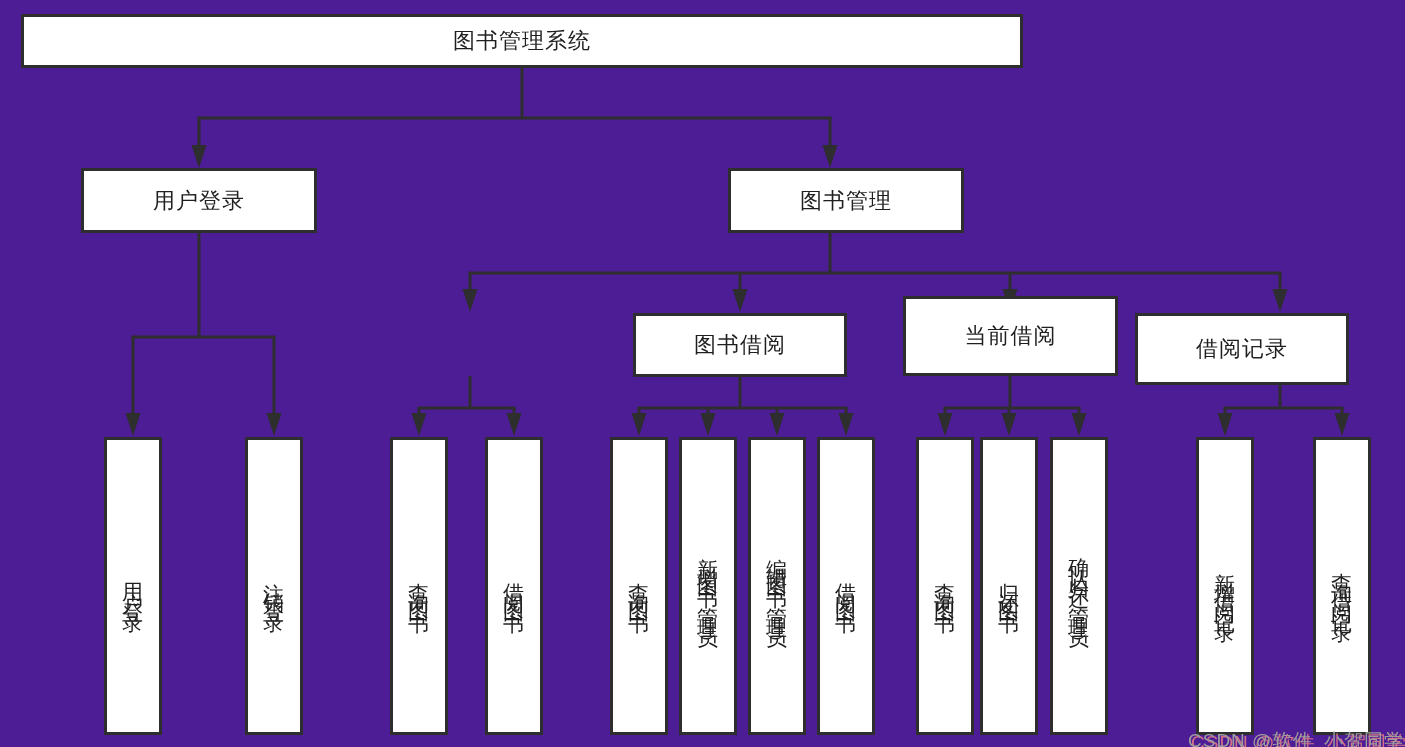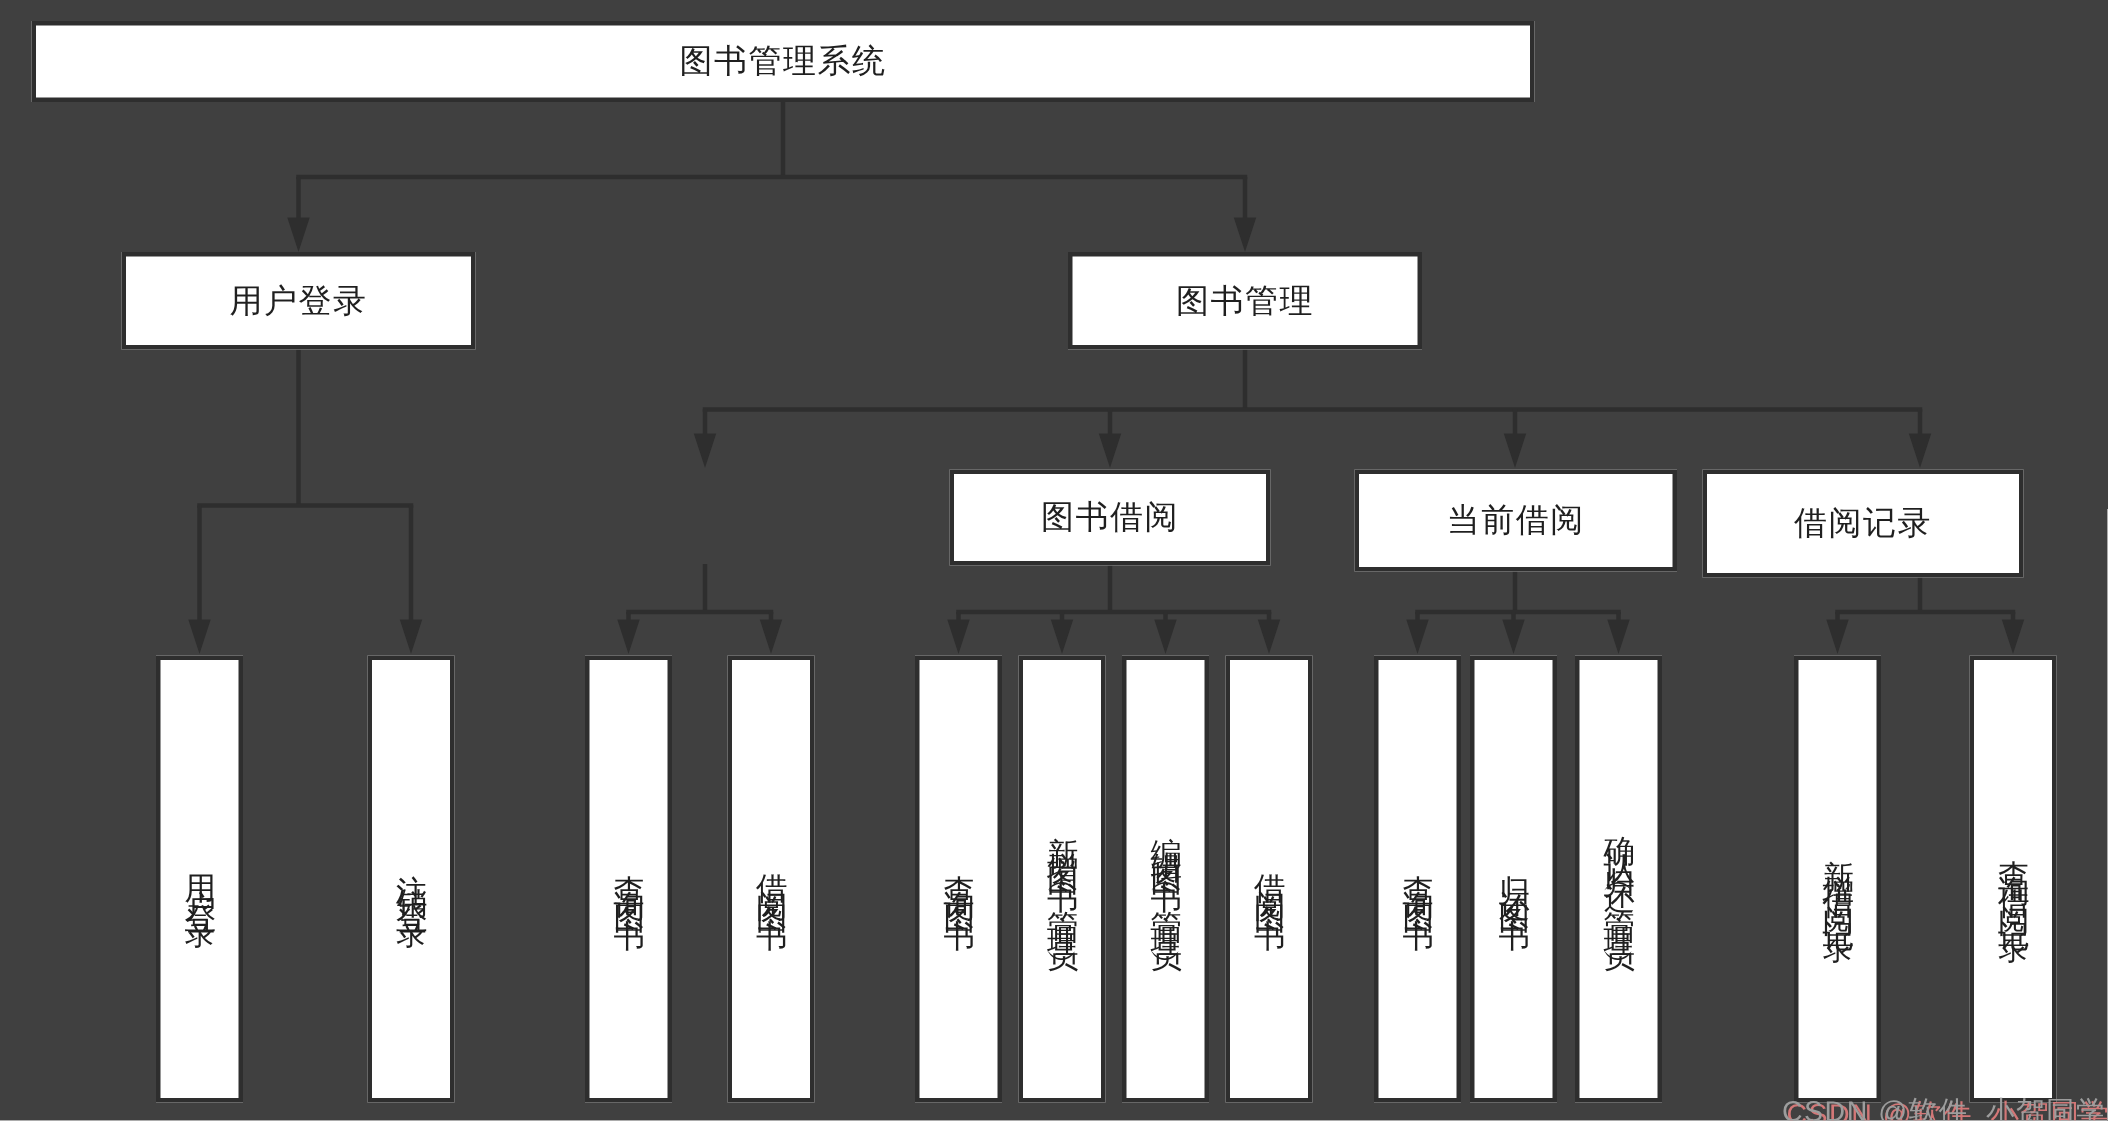--- a/index.html
+++ b/index.html
@@ -1,18 +1,18 @@
 <!DOCTYPE html>
 <html lang="zh"><head>
 <meta charset="utf-8">
 <style>
   html,body{margin:0;padding:0;background:#ffffff;}
   body{font-family:"Liberation Sans","DejaVu Sans",sans-serif;}
   #stage{
-    position:relative;width:1405px;height:747px;background:#404040;overflow:hidden;
+    position:relative;width:1405px;height:747px;background:#4c1d95;overflow:hidden;
   }
   #connectors{position:absolute;left:0;top:0;z-index:1;}
   .node{
     position:absolute;z-index:2;background:#ffffff;
     border:3px solid #2e2e2e;box-sizing:border-box;
     display:flex;align-items:center;justify-content:center;
     color:#1f1f1f;
   }
   .node.h{font-size:22px;letter-spacing:1px;white-space:nowrap;}
   .node.v{font-size:21px;}
@@ -88,24 +88,24 @@
       <line x1="1223.5" y1="408" x2="1343.5" y2="408" stroke="#2e2e2e" stroke-width="3"></line>
       <line x1="1225" y1="408" x2="1225" y2="420" stroke="#2e2e2e" stroke-width="3"></line>
       <polygon points="1217.5,413 1232.5,413 1225,436" fill="#2e2e2e"></polygon>
       <line x1="1342" y1="408" x2="1342" y2="420" stroke="#2e2e2e" stroke-width="3"></line>
       <polygon points="1334.5,413 1349.5,413 1342,436" fill="#2e2e2e"></polygon>
     </svg>
 
   <div class="node h" style="left:21px;top:14px;width:1002px;height:54px">图书管理系统</div>
 
   <div class="node h" style="left:81px;top:168px;width:236px;height:65px">用户登录</div>
-  <div class="node h" style="left:712px;top:168px;width:236px;height:65px">图书管理</div>
+  <div class="node h" style="left:728px;top:168px;width:236px;height:65px">图书管理</div>
 
   <div class="node h" style="left:633px;top:313px;width:214px;height:64px">图书借阅</div>
-  <div class="node h" style="left:903px;top:313px;width:215px;height:68px">当前借阅</div>
+  <div class="node h" style="left:903px;top:296px;width:215px;height:80px">当前借阅</div>
   <div class="node h" style="left:1135px;top:313px;width:214px;height:72px">借阅记录</div>
 
   <div class="node v" style="left:104px;top:437px;width:58px;height:298px">
     <span class="vtext">用户登录</span>
   </div>
   <div class="node v" style="left:245px;top:437px;width:58px;height:298px">
     <span class="vtext">注销登录</span>
   </div>
 
   <div class="node v" style="left:390px;top:437px;width:58px;height:298px">

